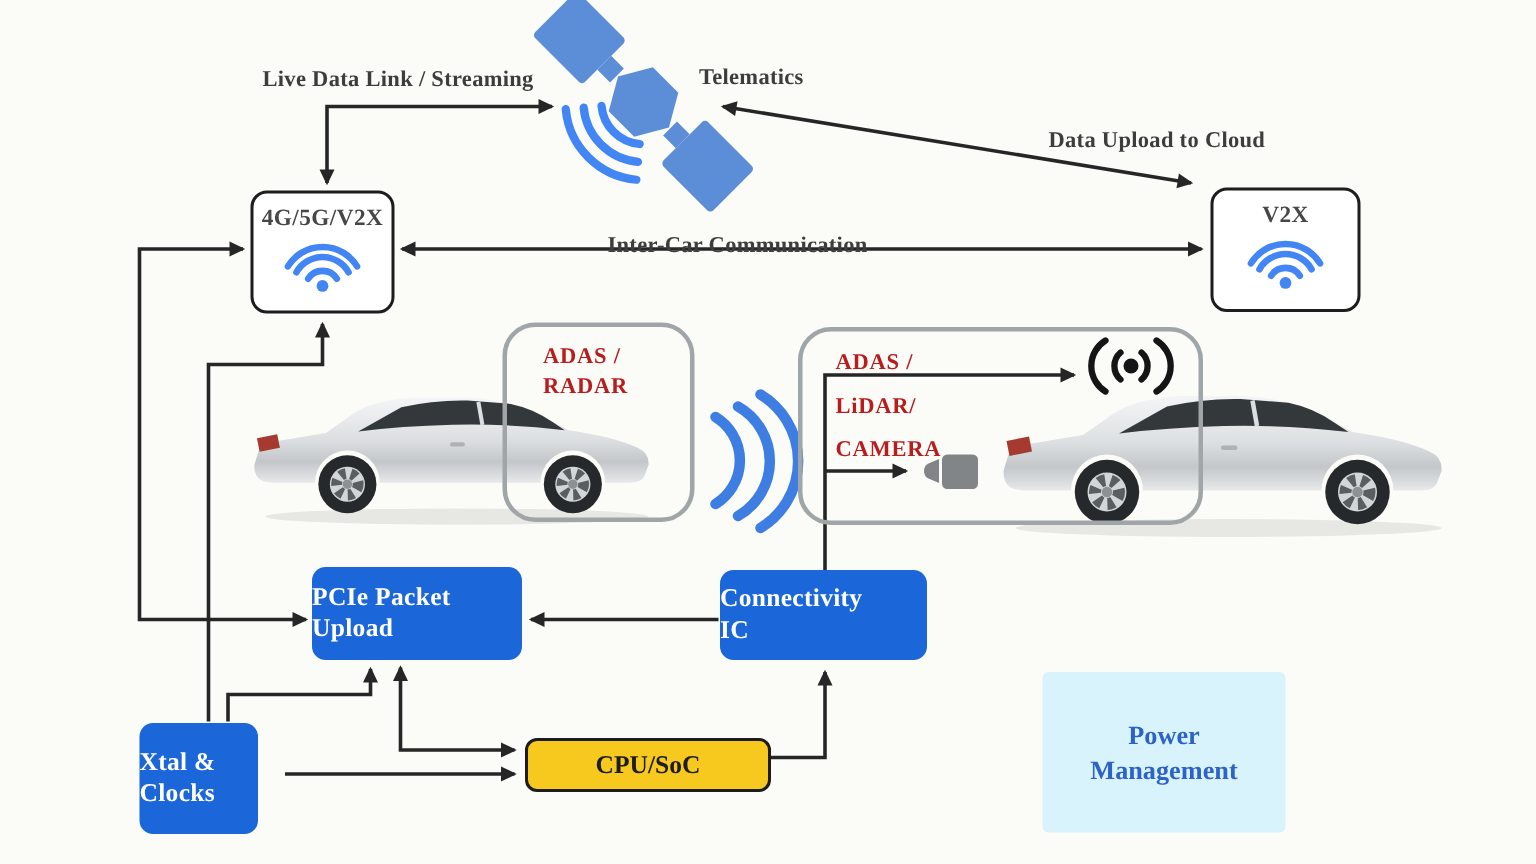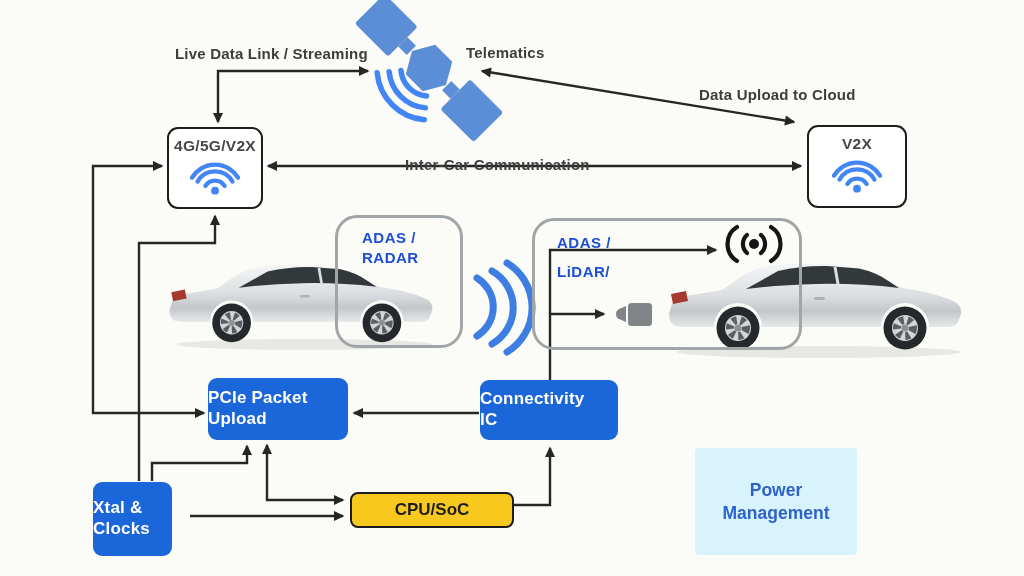--- a/index.html
+++ b/index.html
@@ -1,34 +1,34 @@
 <!DOCTYPE html>
 <html><head>
 <meta charset="utf-8">
 <style>
   html,body{margin:0;padding:0;}
   .stage{
     position:relative;width:1024px;height:576px;overflow:hidden;
-    background:#fbfbf8;font-family:Liberation Sans, sans-serif;
+    background:#fbfbf8;font-family:Liberation Serif, serif;
   }
   .layer{position:absolute;left:0;top:0;width:1024px;height:576px;}
   .lbl{
     position:absolute;color:#3d3d3d;font-size:15px;font-weight:600;
     letter-spacing:.2px;white-space:nowrap;z-index:3;
   }
   .node{
     position:absolute;background:#fff;border:2.5px solid #1d1d1d;border-radius:11px;
     display:flex;flex-direction:column;align-items:center;box-sizing:border-box;z-index:3;
   }
   .node .t{font-size:15.5px;font-weight:600;color:#474747;letter-spacing:.3px;margin-top:8px;}
   .sensorbox{
     position:absolute;border:3.5px solid #a0a6a8;border-radius:22px;
     box-sizing:border-box;background:transparent;z-index:3;
   }
-  .sensorbox .line{font-size:15px;font-weight:600;color:#1d4ed8;letter-spacing:.5px;}
+  .sensorbox .line{font-size:15px;font-weight:600;color:#b91c1c;letter-spacing:.5px;}
   .sb-radar{padding:10px 0 0 24px;}
   .sb-radar .line{line-height:20px;}
   .sb-lidar{padding:7px 0 0 22px;}
   .sb-lidar .line{line-height:29px;}
   .chip{
     position:absolute;background:#1b66d9;color:#ffffff;border-radius:9px;
     display:flex;flex-direction:column;align-items:flex-start;justify-content:center;
     font-weight:700;font-size:17px;line-height:1.22;letter-spacing:.2px;
     box-sizing:border-box;text-align:center;z-index:3;
   }
@@ -165,20 +165,21 @@
   </div>
 
   <div class="sensorbox sb-radar" style="left:335px;top:215px;width:128px;height:133px">
     <div class="line">ADAS /</div>
     <div class="line">RADAR</div>
   </div>
 
   <div class="sensorbox sb-lidar" style="left:532px;top:218px;width:270px;height:132px">
     <div class="line">ADAS /</div>
     <div class="line">LiDAR/</div>
+    <div class="line">CAMERA</div>
   </div>
 
   <div class="chip" style="left:208px;top:378px;width:140px;height:62px">
     <div>PCIe Packet</div>
     <div>Upload</div>
   </div>
 
   <div class="chip" style="left:480px;top:380px;width:138px;height:60px">
     <div>Connectivity</div>
     <div>IC</div>

